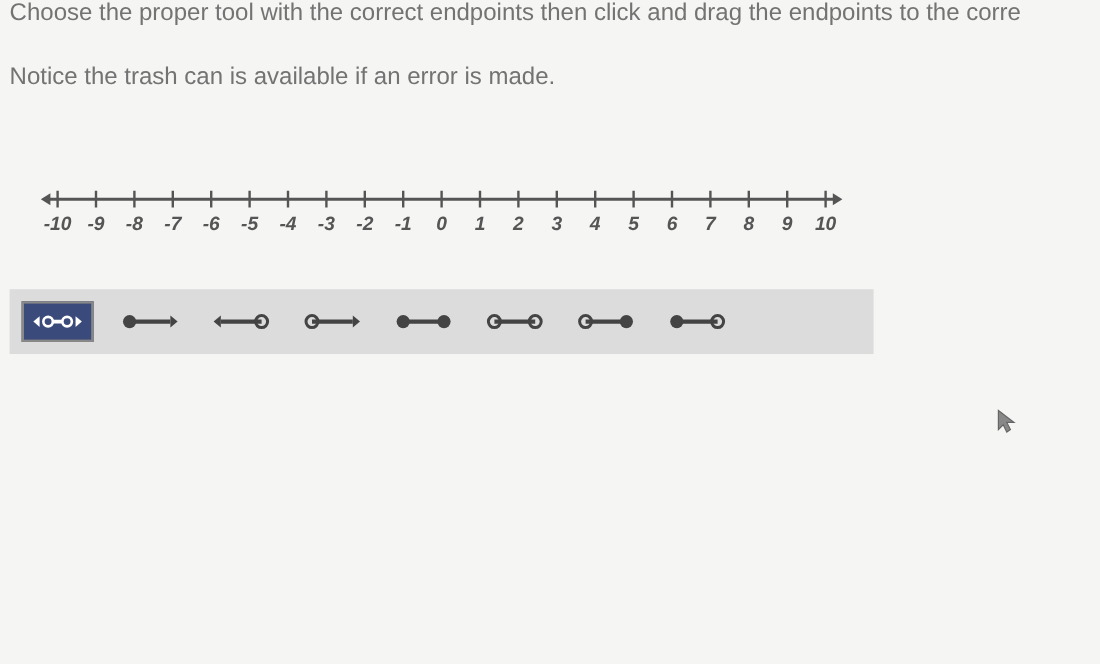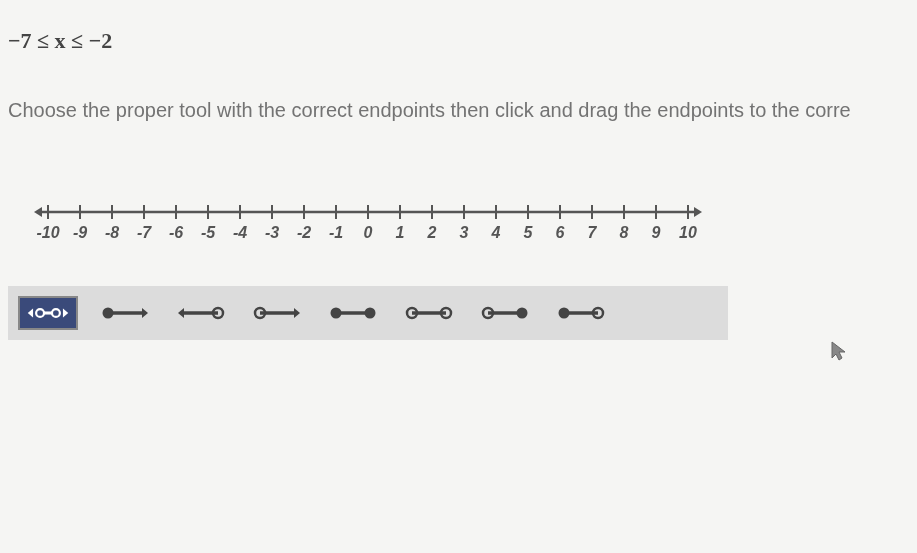--- a/index.html
+++ b/index.html
@@ -70,23 +70,23 @@
     .cursor-icon {
       position: absolute;
       top: 340px;
       left: 830px;
     }
   </style>
 </head>
 <body>
 
 <div class="content">
-  <div class="inequality">−7 ≤ x ≤ −2</div>
 
   <div class="instruction">Choose the proper tool with the correct endpoints then click and drag the endpoints to the corre</div>
+  <div class="instruction">Notice the trash can is available if an error is made.</div>
 
   <div class="number-line-container">
     <svg class="number-line" id="numline">
         <line x1="12" y1="20" x2="668" y2="20" stroke="#555" stroke-width="2.5"></line>
         <polygon points="6,20 14,15 14,25" fill="#555"></polygon>
         <polygon points="674,20 666,15 666,25" fill="#555"></polygon>
         <line x1="20" y1="13" x2="20" y2="27" stroke="#555" stroke-width="2"></line>
         <text x="20" y="46" text-anchor="middle" font-size="16" fill="#555" font-family="Arial" font-weight="bold">-10</text>
         <line x1="52" y1="13" x2="52" y2="27" stroke="#555" stroke-width="2"></line>
         <text x="52" y="46" text-anchor="middle" font-size="16" fill="#555" font-family="Arial" font-weight="bold">-9</text>

